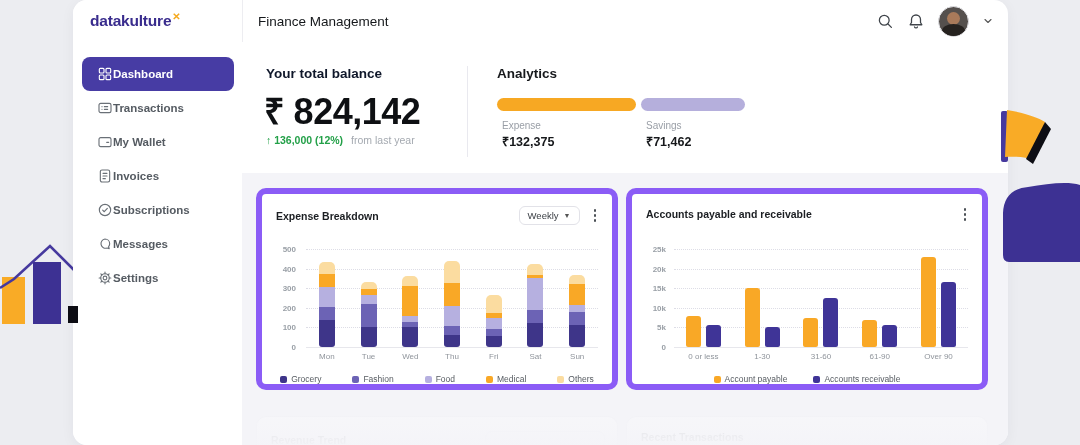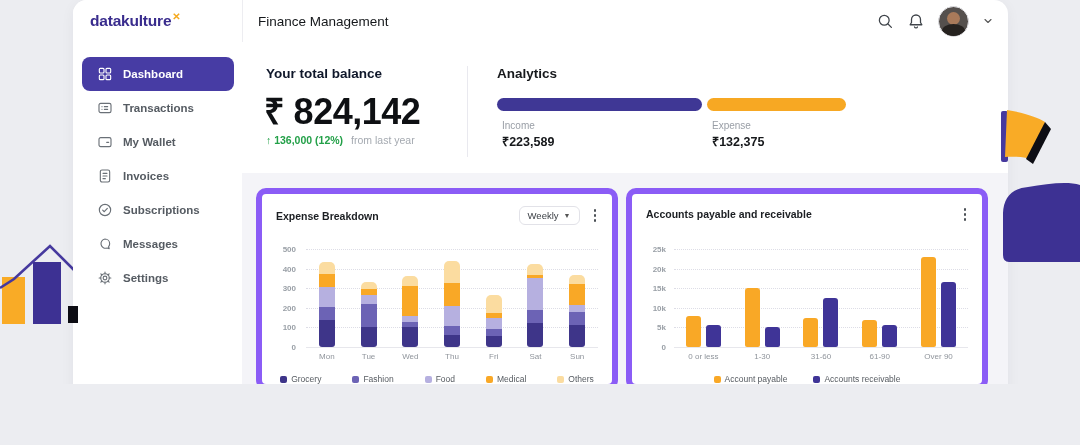--- a/index.html
+++ b/index.html
@@ -1,31 +1,31 @@
 <!DOCTYPE html>
 <html><head>
 <meta charset="utf-8">
 <style>
   html,body{margin:0;padding:0;background:#ecedf1;font-family:"Liberation Sans",sans-serif;}
-  .stage{position:relative;width:1080px;height:384px;overflow:hidden;background:#ecedf1;}
+  .stage{position:relative;width:1080px;height:445px;overflow:hidden;background:#ecedf1;}
 
   
   .decor-left{position:absolute;left:0;top:240px;z-index:0;}
   .decor-right{position:absolute;left:995px;top:85px;z-index:2;}
   .black-chip{position:absolute;left:68px;top:306px;width:10px;height:17px;background:#0c0c13;z-index:3;}
 
   
   .app{position:absolute;left:73px;top:0;width:935px;height:445px;background:#fff;border-radius:14px;z-index:1;box-shadow:0 3px 14px rgba(25,25,60,.05);overflow:hidden;}
 
   
   .sidebar{position:absolute;left:0;top:0;width:169px;height:100%;border-right:1px solid #ededf1;background:#fff;}
   .logo{position:absolute;left:17px;top:11px;font-size:15.5px;font-weight:bold;color:#392c8d;letter-spacing:-0.2px;}
   .logo .mark{color:#f5a81c;font-size:10px;vertical-align:super;margin-left:1px;}
   .nav{position:absolute;left:0;top:57px;right:0;}
-  .nav-item{position:relative;height:34px;margin:0 8px 0 9px;display:flex;align-items:center;gap:10px;padding-left:15px;border-radius:8px;color:#555b62;font-size:11.5px;font-weight:600;cursor:pointer;}
+  .nav-item{position:relative;height:34px;margin:0 8px 0 9px;display:flex;align-items:center;padding-left:15px;border-radius:8px;color:#555b62;font-size:11.5px;font-weight:600;cursor:pointer;}
   .nav-item svg{width:16px;height:16px;stroke:#6a7077;}
   .nav-item.active{background:#473ca4;color:#fff;}
   .nav-item.active svg{stroke:#fff;}
 
   
   .header{position:absolute;left:169px;top:0;right:0;height:42px;border-bottom:1px solid #efeff3;display:flex;align-items:center;}
   .header-title{margin-left:16px;font-size:13.5px;font-weight:normal;color:#15181b;}
   .header-right{margin-left:auto;margin-right:14px;display:flex;align-items:center;gap:13px;}
   .hicon{width:18px;height:18px;stroke:#3f444a;cursor:pointer;}
   .avatar{width:29px;height:29px;border-radius:50%;background:#55504d;position:relative;overflow:hidden;cursor:pointer;border:1px solid #e2e2e6;}
@@ -185,28 +185,28 @@
     </div>
 
     <div class="toprow">
       <div class="bal-title">Your total balance</div>
       <div class="bal-amount"><span>₹</span> <span>824,142</span></div>
       <div class="bal-change"><span class="up" id="bal-up" style="color: rgb(35, 160, 72);">↑ 136,000 (12%)</span><span class="note">from last year</span></div>
       <div class="vdivider"></div>
       <div class="an-title">Analytics</div>
       <div class="metrics" id="metrics">
           <div class="metric">
-            <div class="mbar" style="width: 205px; background: rgb(63, 55, 149);"></div>
-            <div class="mlabel">Income</div>
-            <div class="mvalue">₹223,589</div>
-          </div>
-          <div class="metric">
             <div class="mbar" style="width: 139px; background: rgb(247, 168, 35);"></div>
             <div class="mlabel">Expense</div>
             <div class="mvalue">₹132,375</div>
+          </div>
+          <div class="metric">
+            <div class="mbar" style="width: 104px; background: rgb(181, 175, 220);"></div>
+            <div class="mlabel">Savings</div>
+            <div class="mvalue">₹71,462</div>
           </div>
         </div>
     </div>
 
     <div class="content">
 
       <div class="card left" id="card-expense">
         <div class="card-head">
           <span class="card-title">Expense Breakdown</span>
           <span class="select">

